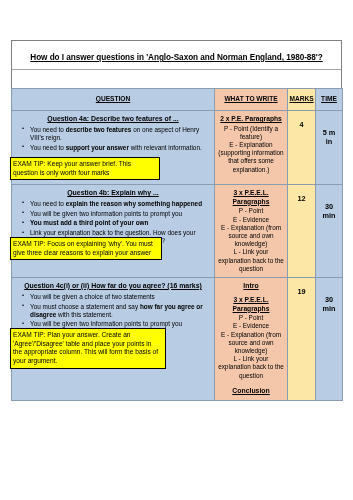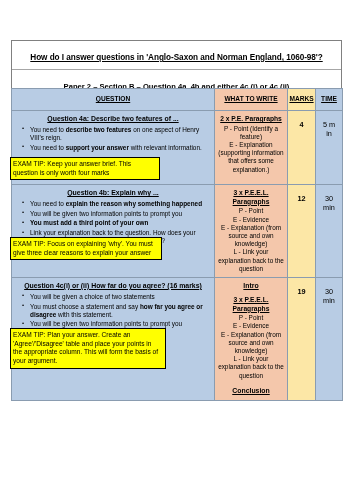--- a/index.html
+++ b/index.html
@@ -187,40 +187,37 @@
   }
 
   .num {
     font-size: 7.3px;
     font-weight: bold;
     color: #000000;
     line-height: 1.3;
   }
   .time-val {
     font-size: 7.3px;
-    font-weight: normal;
+    font-weight: bold;
     color: #000000;
     line-height: 1.3;
     width: 13px;
-    margin: 0 auto;
+    margin: 8px auto;
     word-break: break-all;
     text-align: center;
   }
 </style>
 </head>
 <body>
 
 <div id="page">
 
   <div class="title-block">
     <div class="title-row">
-      <span class="title-main">How do I answer questions in 'Anglo-Saxon and Norman England, 1060-98'?</span>
-    </div>
-    <div class="title-row">
-      <span class="title-sub">Paper 2 – Section B – Question 4a, 4b and either 4c (i) or 4c (ii)</span>
+      <span class="title-main">How do I answer questions in 'Anglo-Saxon and Norman England, 1980-88'?</span>
     </div>
     <div class="title-row title-spacer"></div>
   </div>
 
   <table class="main-table">
     <colgroup>
       <col class="c-question">
       <col class="c-write">
       <col class="c-marks">
       <col class="c-time">

